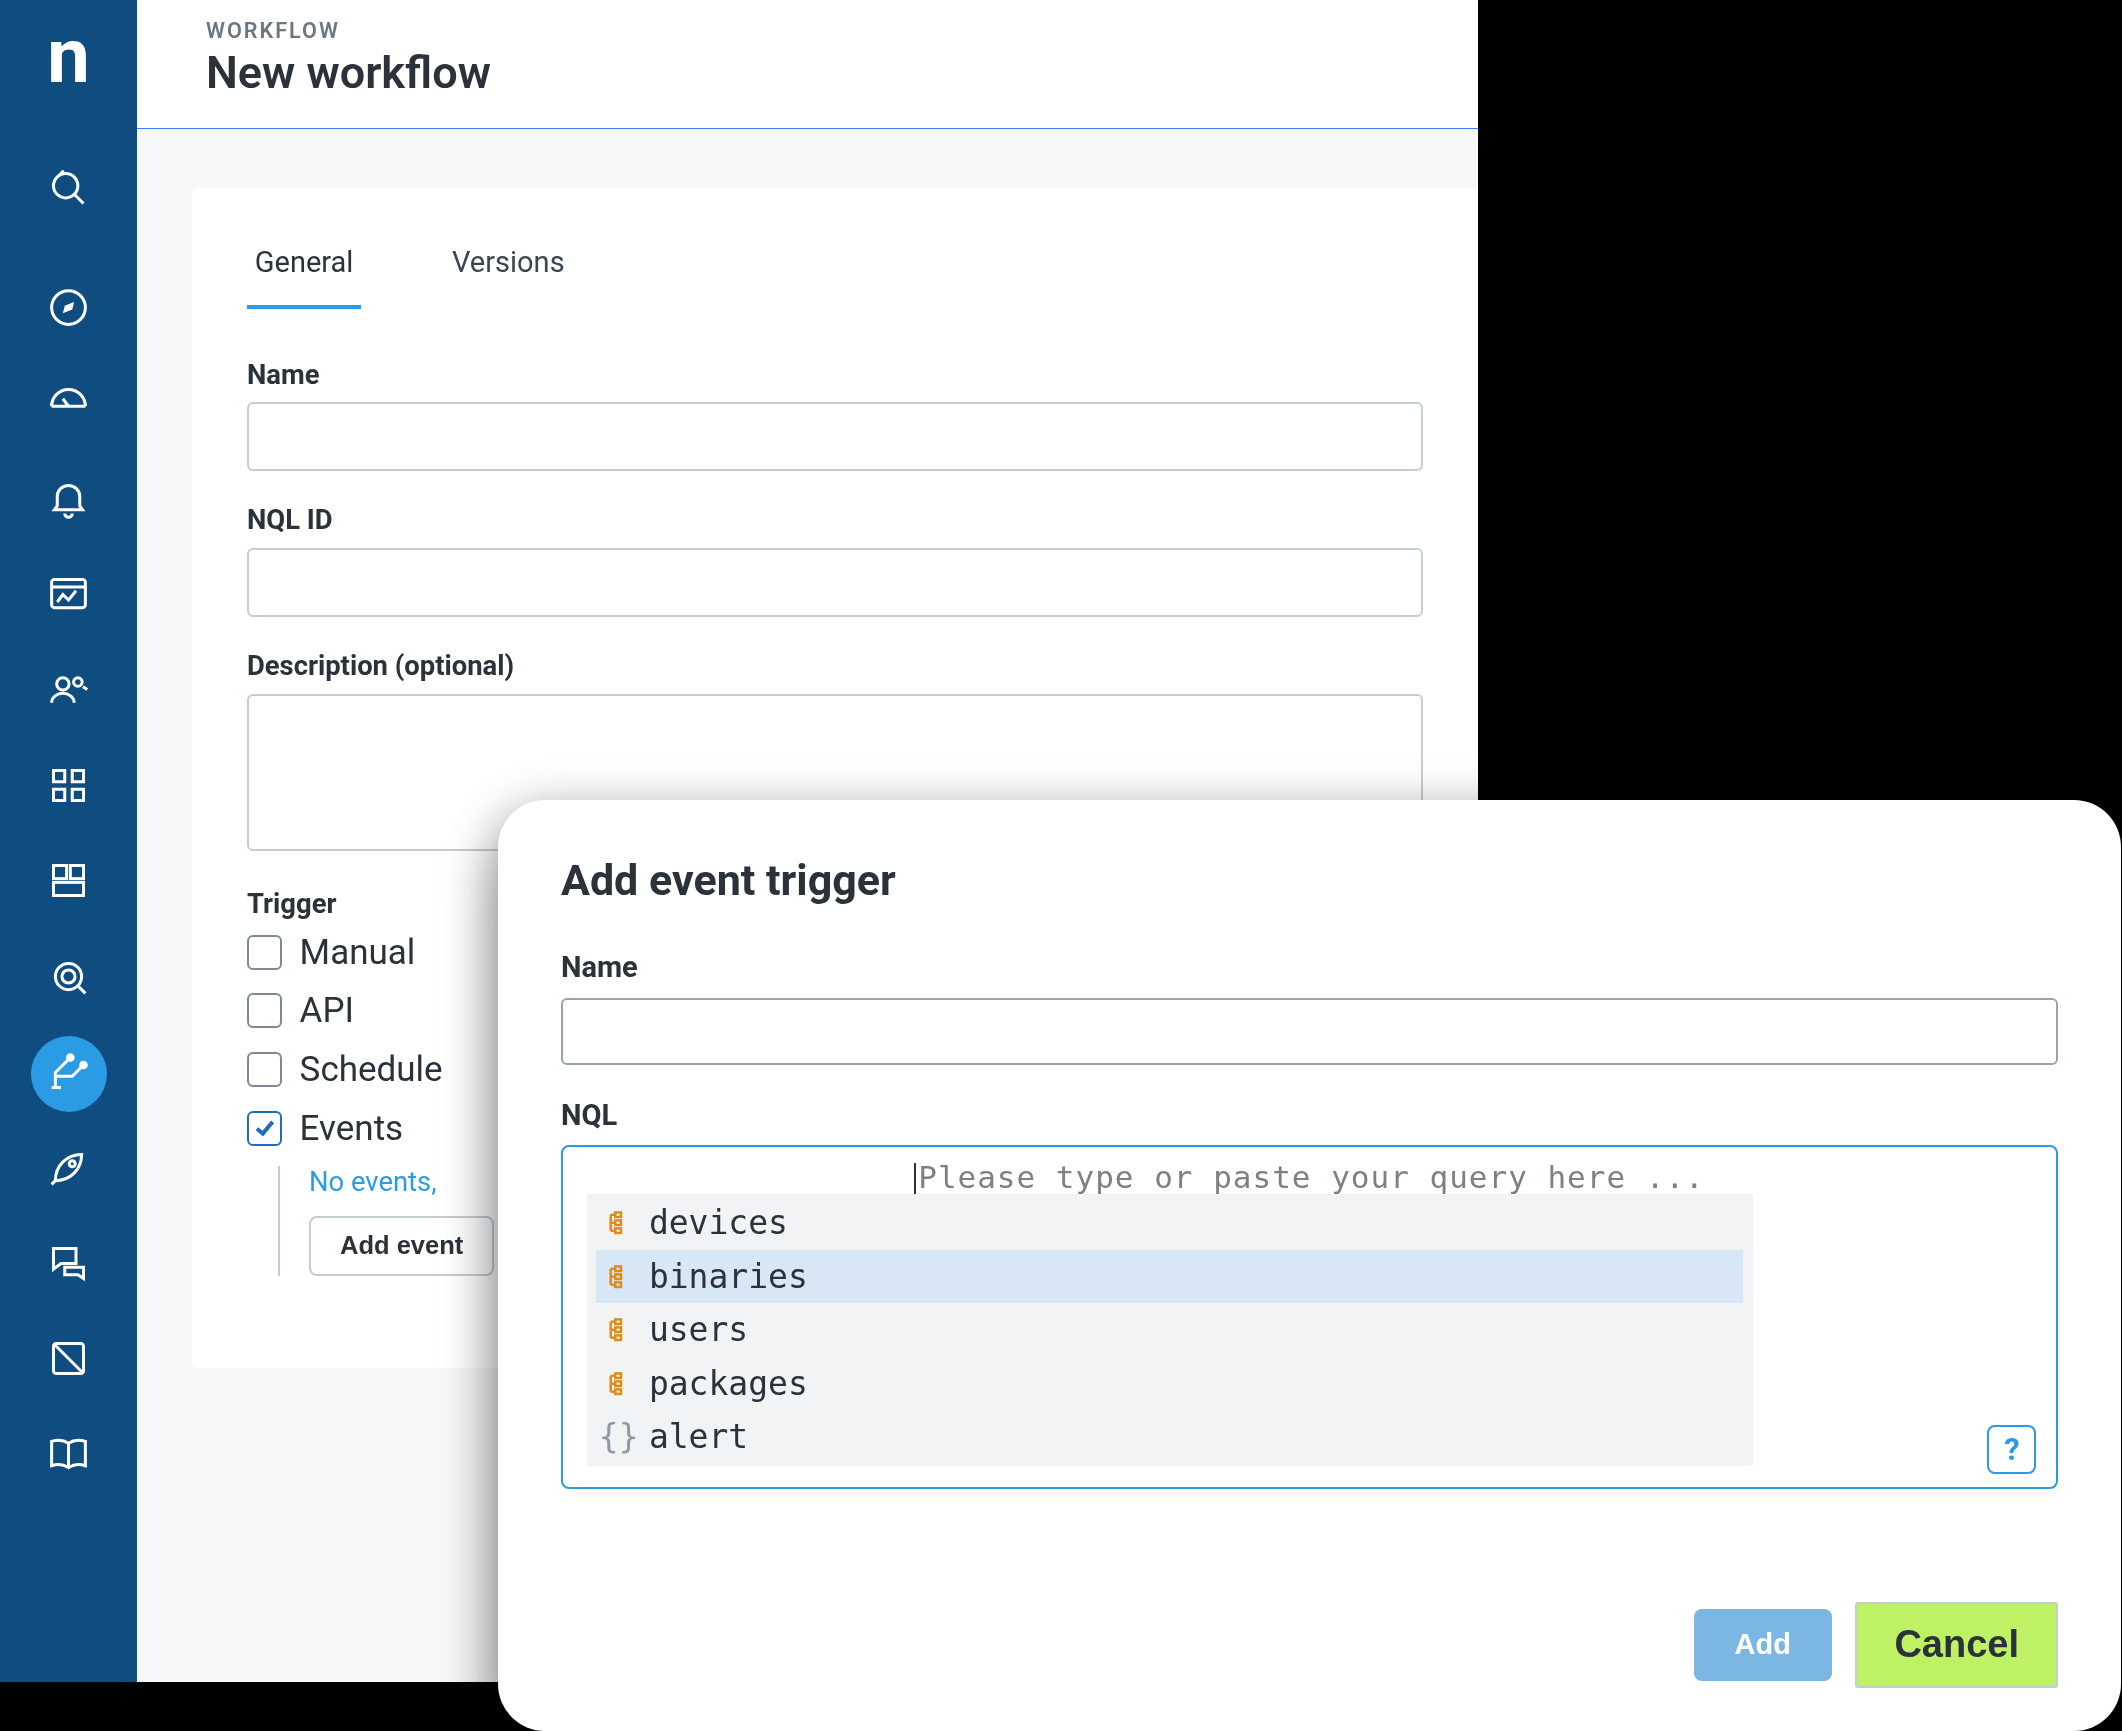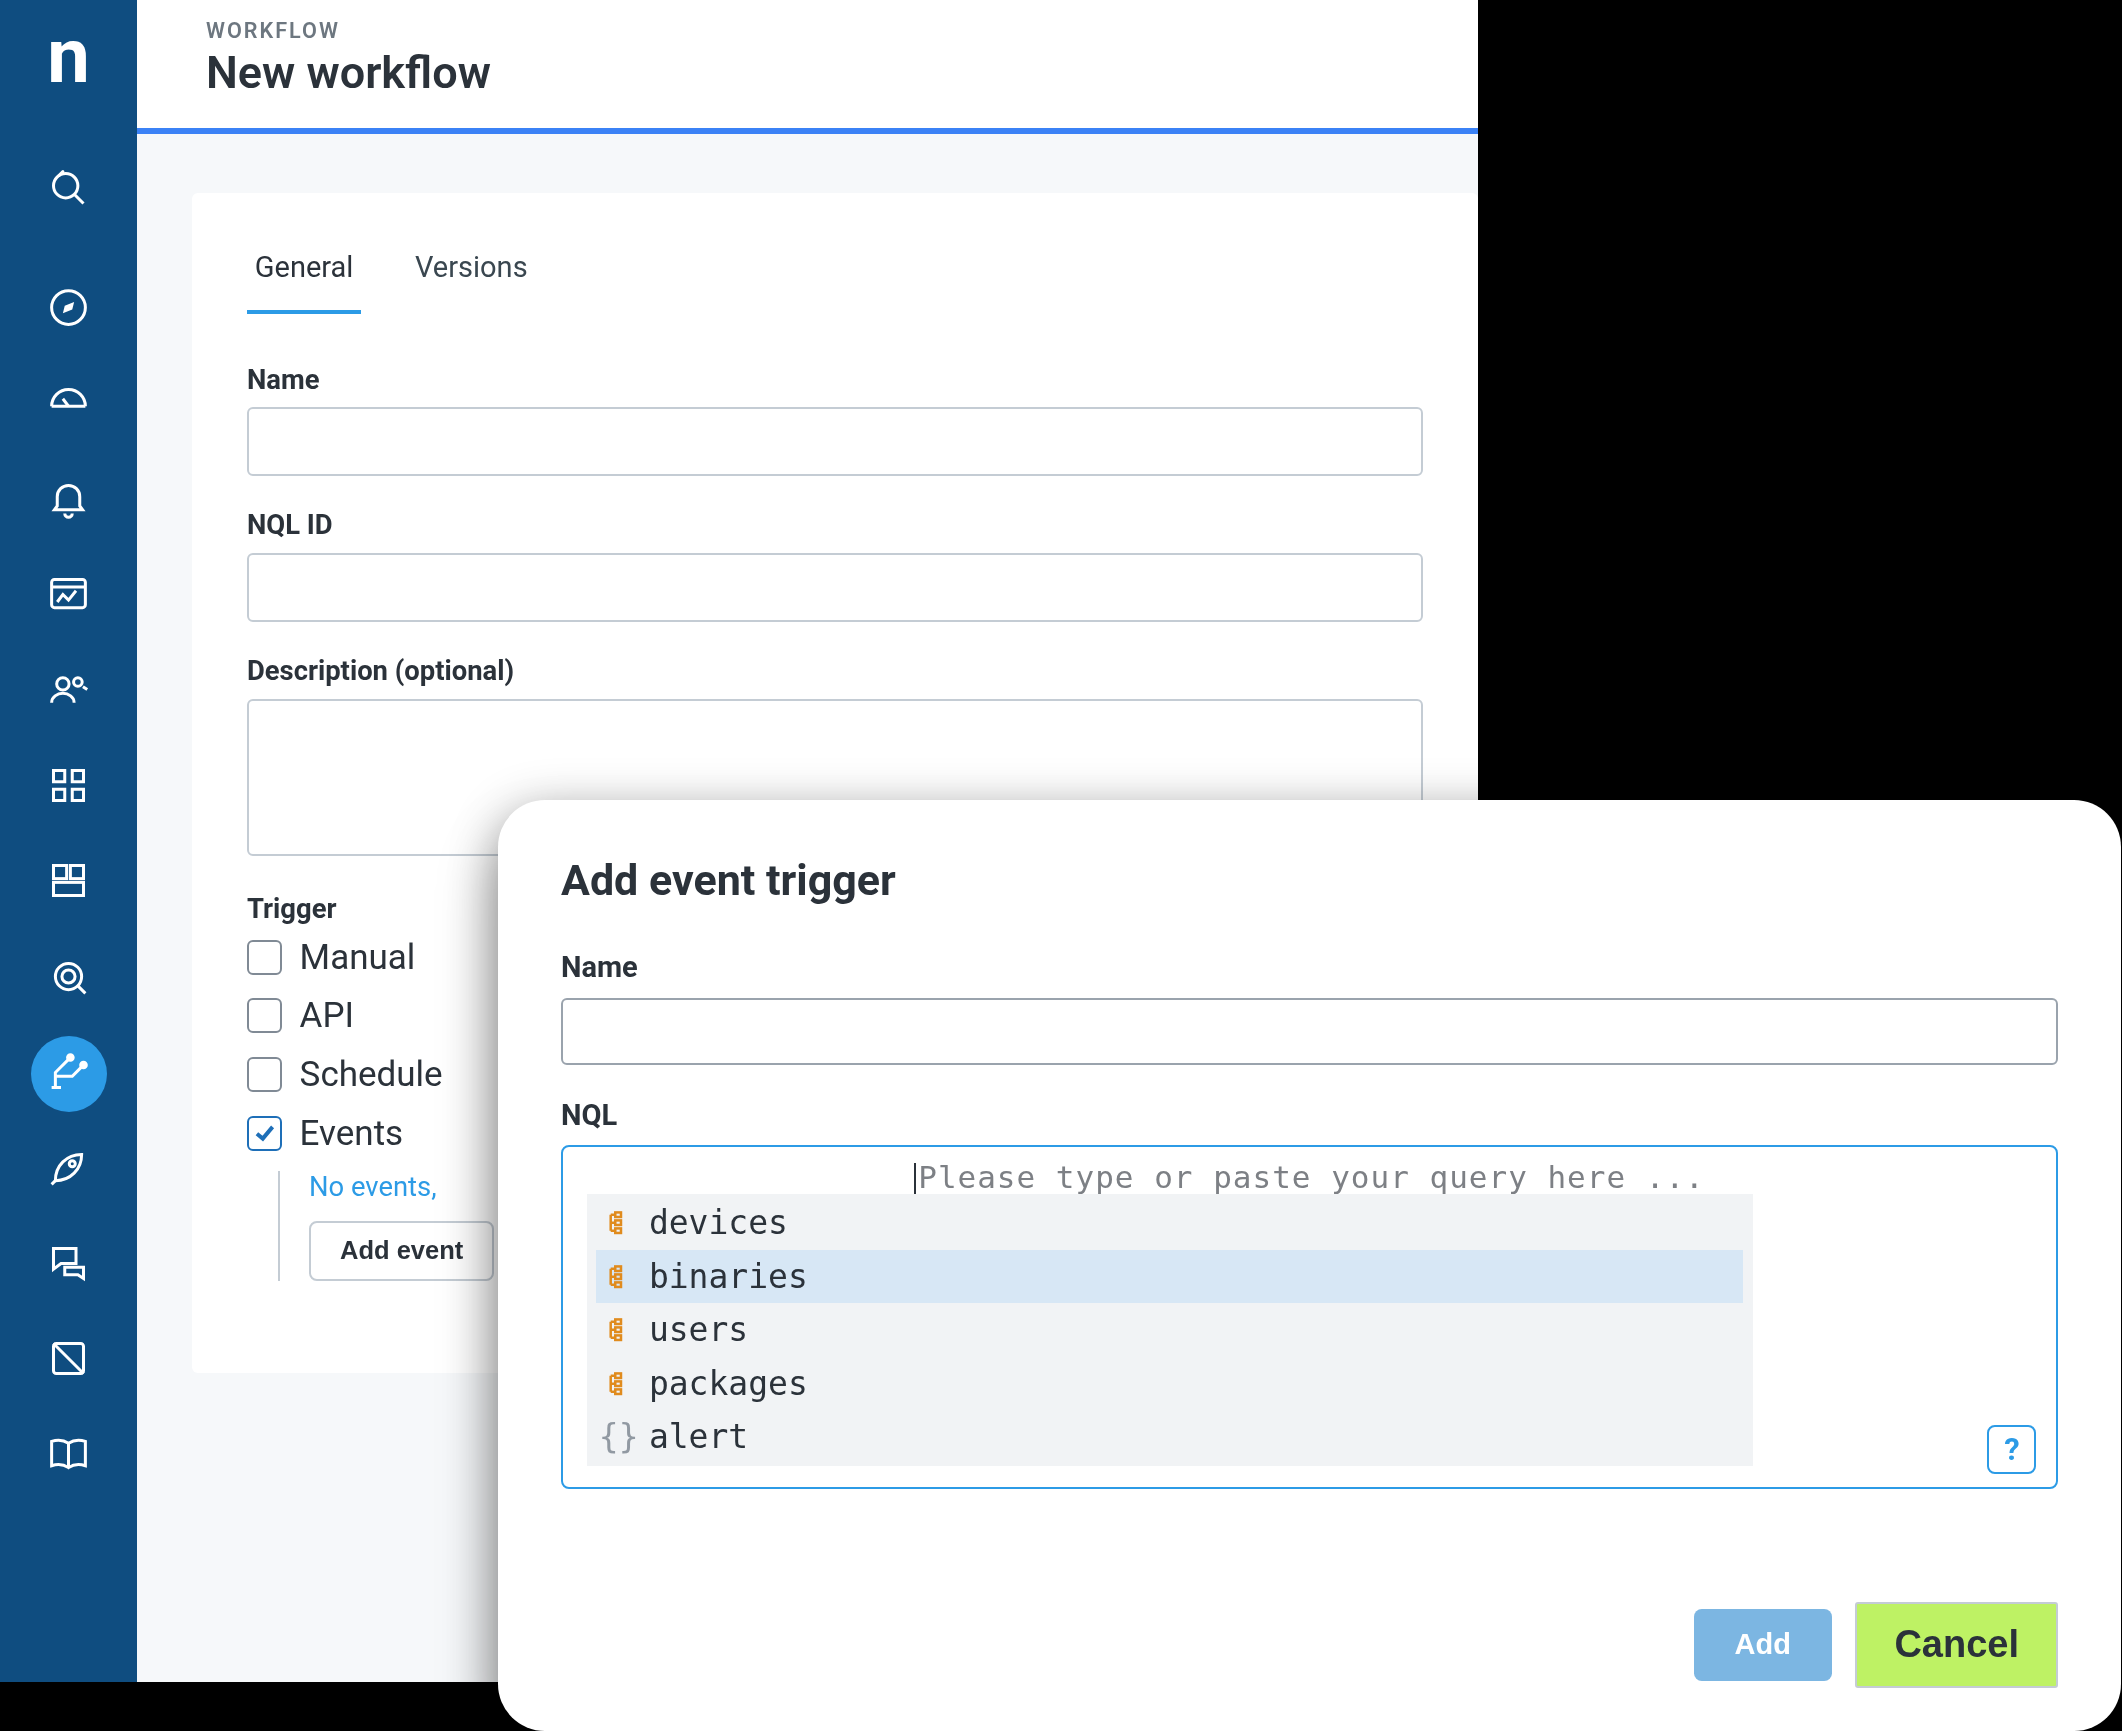--- a/index.html
+++ b/index.html
@@ -59,21 +59,21 @@
     left: 137px;
     top: 0;
     width: 1341px;
     height: 1682px;
     background: #fff;
     display: flex;
     flex-direction: column;
   }
   .main-header {
     padding: 17.6px 55px 29px 69px;
-    border-bottom: 6px solid #3b82f6;
+    border-bottom: 1px solid #3b82f6;
   }
   .breadcrumb {
     letter-spacing: 2px;
     font-size: 21.6px;
     color: #6d7780;
     font-weight: 600;
   }
   .page-title {
     font-size: 45px;
     font-weight: 600;
@@ -86,21 +86,21 @@
     padding: 59px 0 0 55px;
   }
   .card {
     background: #fff;
     border-radius: 5.9px;
     padding: 39px 55px 59px 55px;
     width: 1286px;
   }
   .tabs {
     display: flex;
-    gap: 46px;
+    gap: 83px;
     border-bottom: 1px solid transparent;
     margin-bottom: 49px;
   }
   .tab {
     font-size: 29px;
     color: #3a4750;
     padding: 17.6px 7.8px 25.5px 7.8px;
     cursor: pointer;
   }
   .tab.active {

